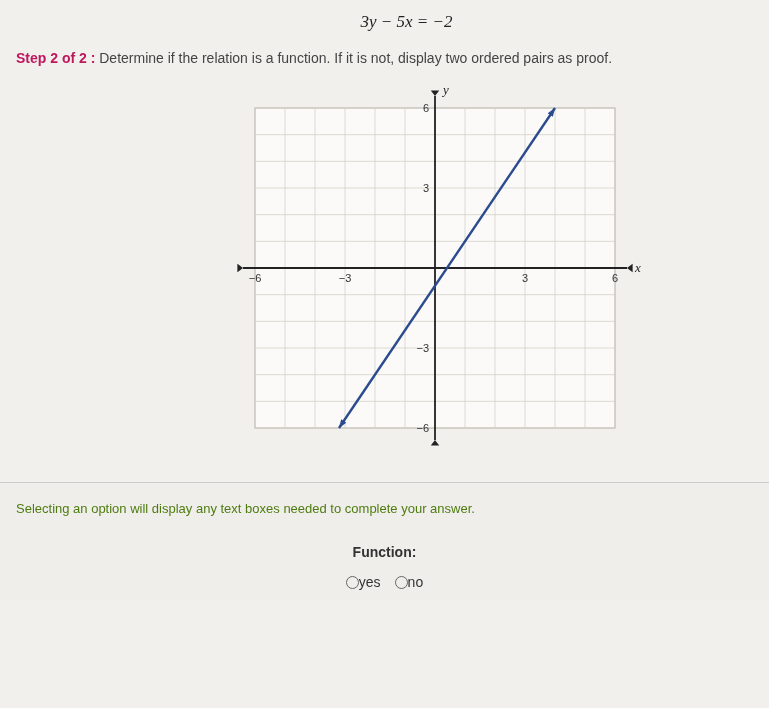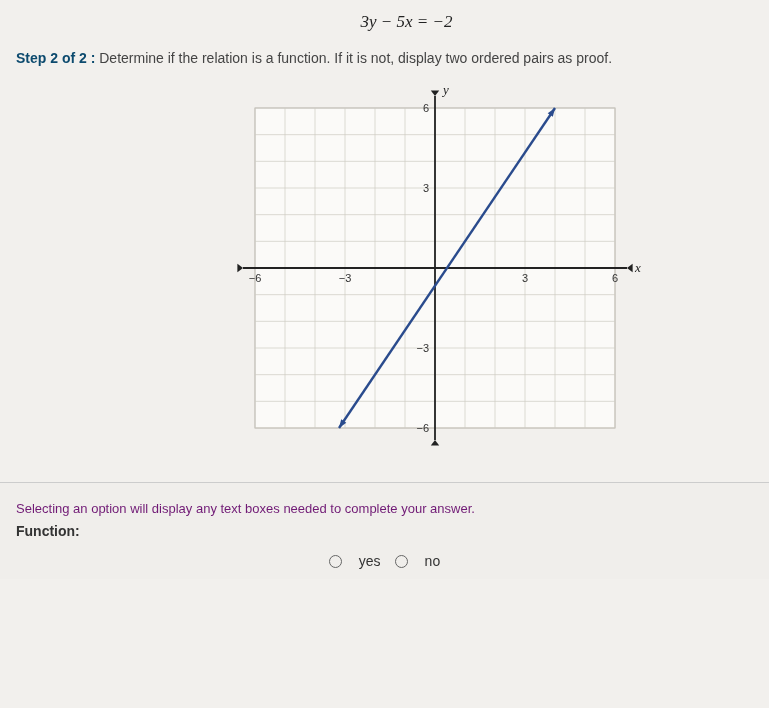--- a/index.html
+++ b/index.html
@@ -18,42 +18,43 @@
       font-style: italic;
       font-family: 'Times New Roman', serif;
       color: #222;
       margin-left: 44px;
     }
     .step-row {
       padding: 10px 16px 8px 16px;
       font-size: 14px;
       color: #444;
     }
-    .step-bold { font-weight: bold; color: #0c4a6e; }
+    .step-bold { font-weight: bold; color: #be185d; }
     .graph-container {
       display: flex;
       justify-content: center;
       padding: 4px 0 10px 100px;
     }
     .graph-wrap { position: relative; width: 420px; height: 380px; }
     svg.graph { display: block; }
     .answer-section {
       border-top: 1px solid #ccc;
       margin-top: 14px;
       padding: 18px 16px 10px 16px;
       background: #f0eeeb;
     }
     .answer-title { font-weight: bold; font-size: 14px; color: #333; margin-bottom: 28px; }
-    .hint-text { font-size: 13px; color: #701a75; margin-bottom: 7px; }
+    .hint-text { font-size: 13px; color: #4d7c0f; margin-bottom: 28px; }
     .function-row {
+      text-align: center;
       font-size: 14px;
     }
     .function-label { font-weight: bold; color: #333; display: block; margin-bottom: 14px; }
     .radio-group { display: flex; justify-content: center; gap: 14px; align-items: center; }
-    .radio-item { display: inline-flex; align-items: center; gap: 17px; font-size: 14px; color: #333; cursor: pointer; }
+    .radio-item { display: inline-flex; align-items: center; gap: 0; font-size: 14px; color: #333; cursor: pointer; }
     .radio-circle {
       width: 13px; height: 13px; border: 1px solid #666; border-radius: 50%; display: inline-block;
     }
   </style>
 </head>
 <body>
 
 <div class="equation-row">3y − 5x = −2</div>
 
 <div class="step-row">

